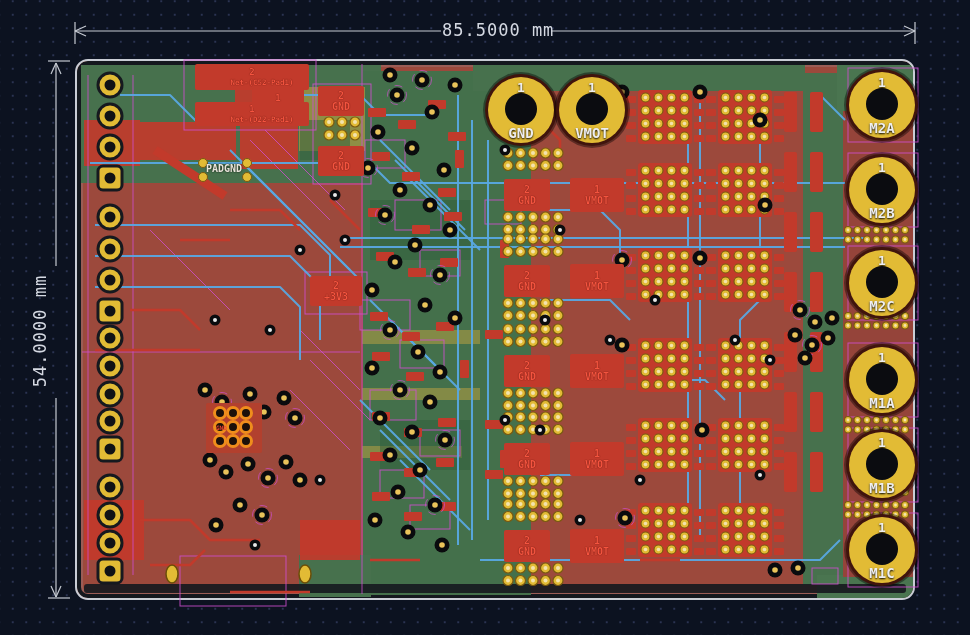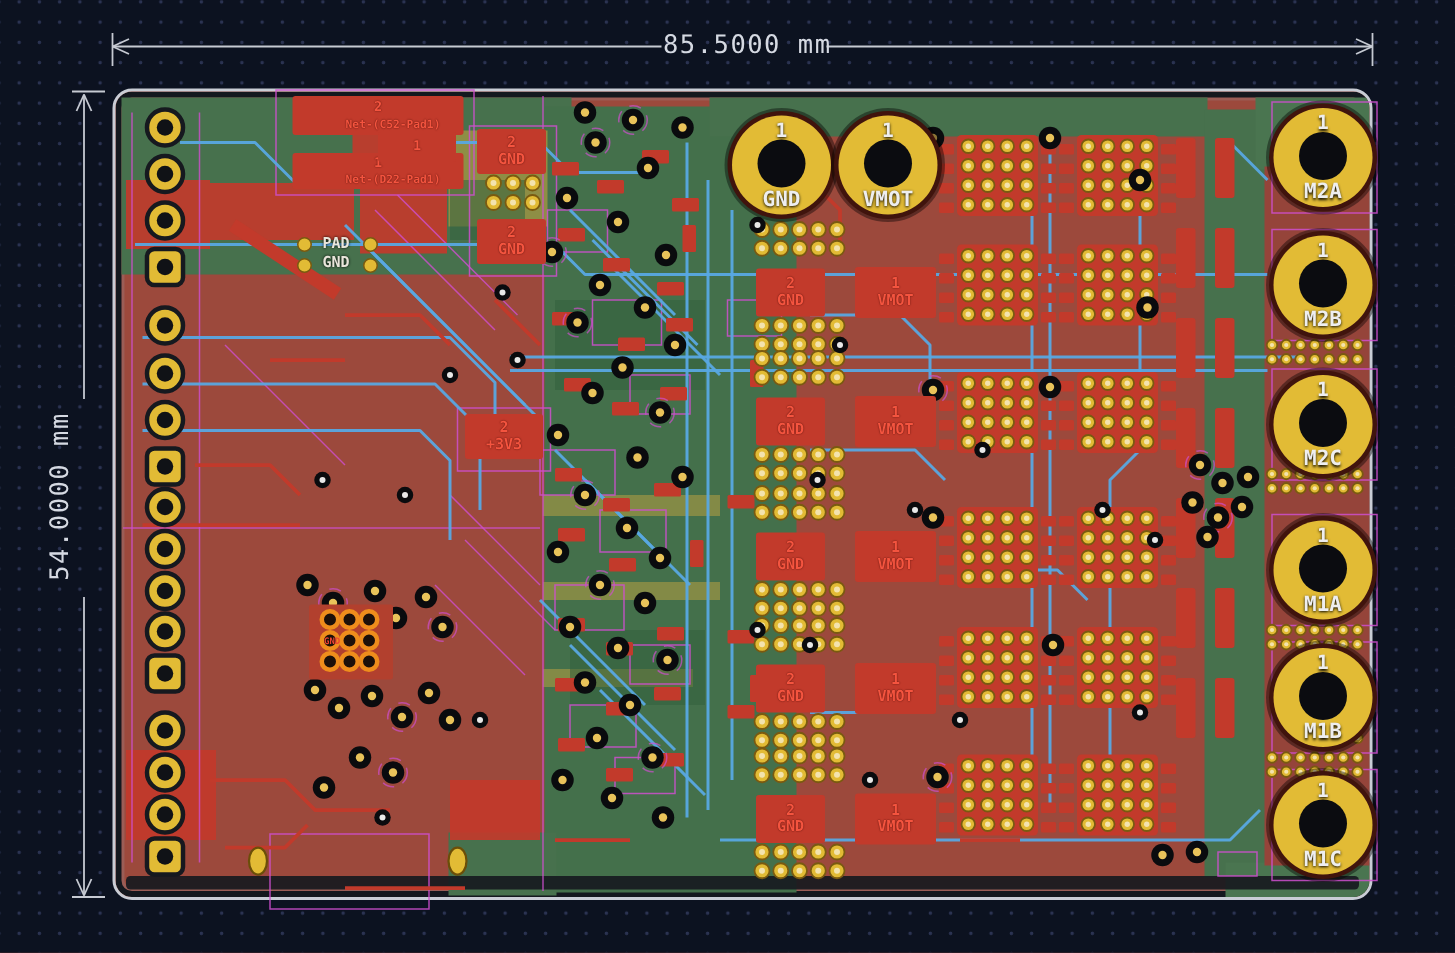--- a/index.html
+++ b/index.html
@@ -25,21 +25,21 @@
   .bigpad .net{position:absolute;bottom:2px;left:0;width:100%;text-align:center;
     font:bold 14px "DejaVu Sans Mono",monospace;color:#eeeeef;text-shadow:0 1px 2px #000;}
   .spad{position:absolute;background:#c23a2b;border-radius:2px;display:flex;flex-direction:column;
     align-items:center;justify-content:center;font:bold 10px "DejaVu Sans Mono",monospace;
     color:#f4543f;text-shadow:0 0 1px #400a05;line-height:1.15;text-align:center;}
   .npad{position:absolute;background:#c23a2b;border-radius:2px;display:flex;flex-direction:column;
     align-items:center;justify-content:center;color:#f4543f;text-shadow:0 0 1px #400a05;
     font:bold 9px "DejaVu Sans Mono",monospace;line-height:1.2;text-align:center;}
   .npad .tiny{font:bold 7.5px "DejaVu Sans Mono",monospace;margin-left:20px;}
   #padgnd{position:absolute;left:196px;top:154px;width:56px;height:30px;display:flex;
-    flex-direction:column;align-items:center;justify-content:center;
+    flex-direction:row;align-items:center;justify-content:center;
     font:bold 10px "DejaVu Sans Mono",monospace;color:#e8e5da;line-height:1.35;text-shadow:0 0 2px #000;text-align:right;}
   #thermal{position:absolute;left:216px;top:424px;font:bold 6px "DejaVu Sans Mono",monospace;color:#ef4333;}
 </style>
 </head>
 <body>
 
 <div class="canvas">
 
   <div id="board">
     <div class="zone" style="left:4px;top:4px;width:300px;height:118px;background:#47714d;"></div>

